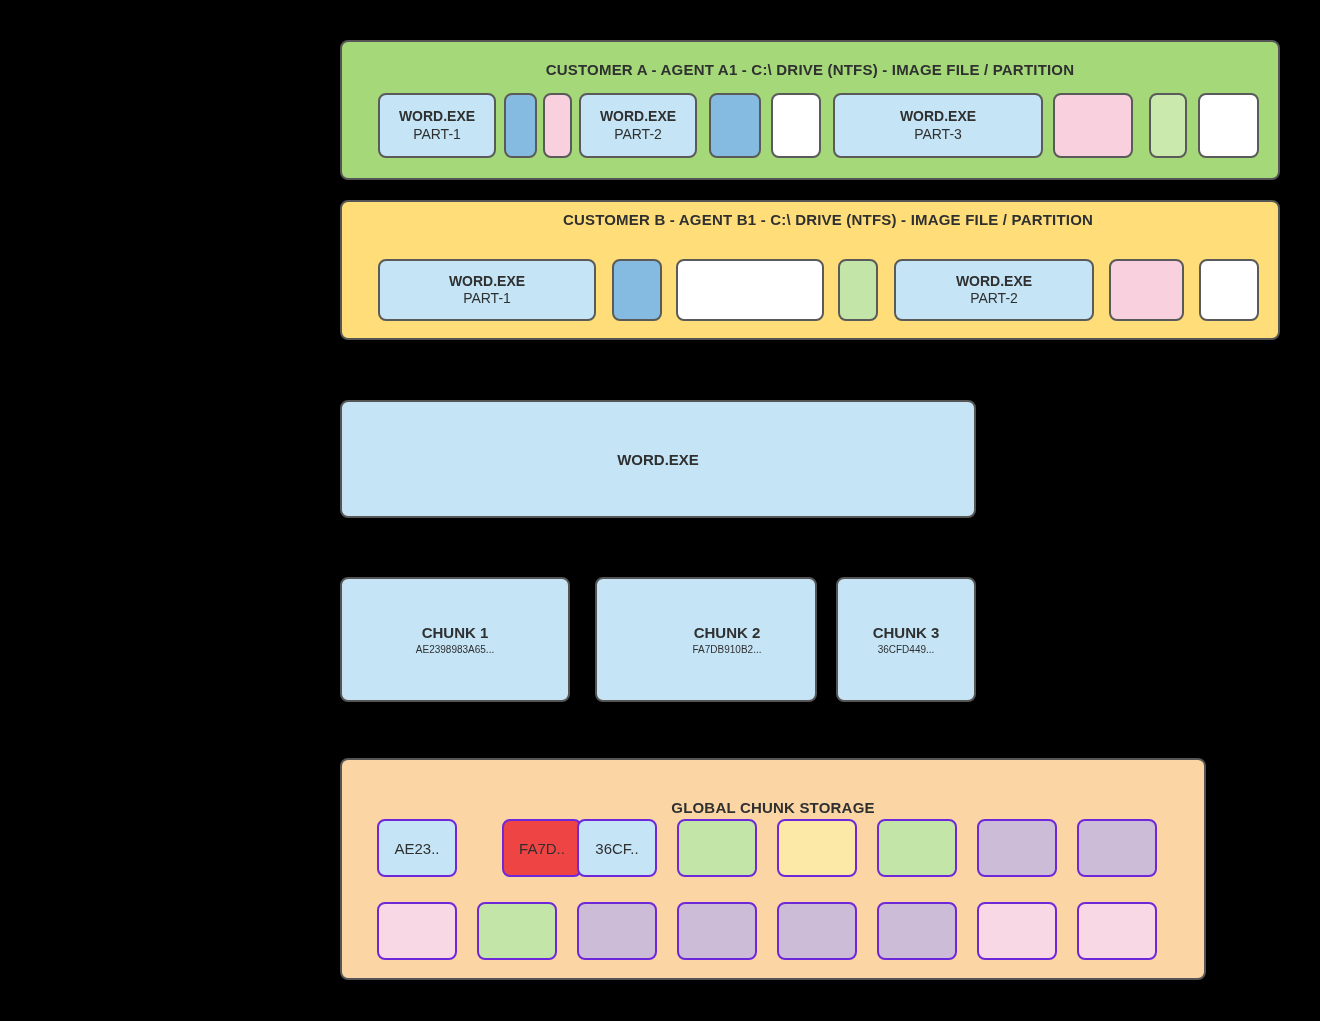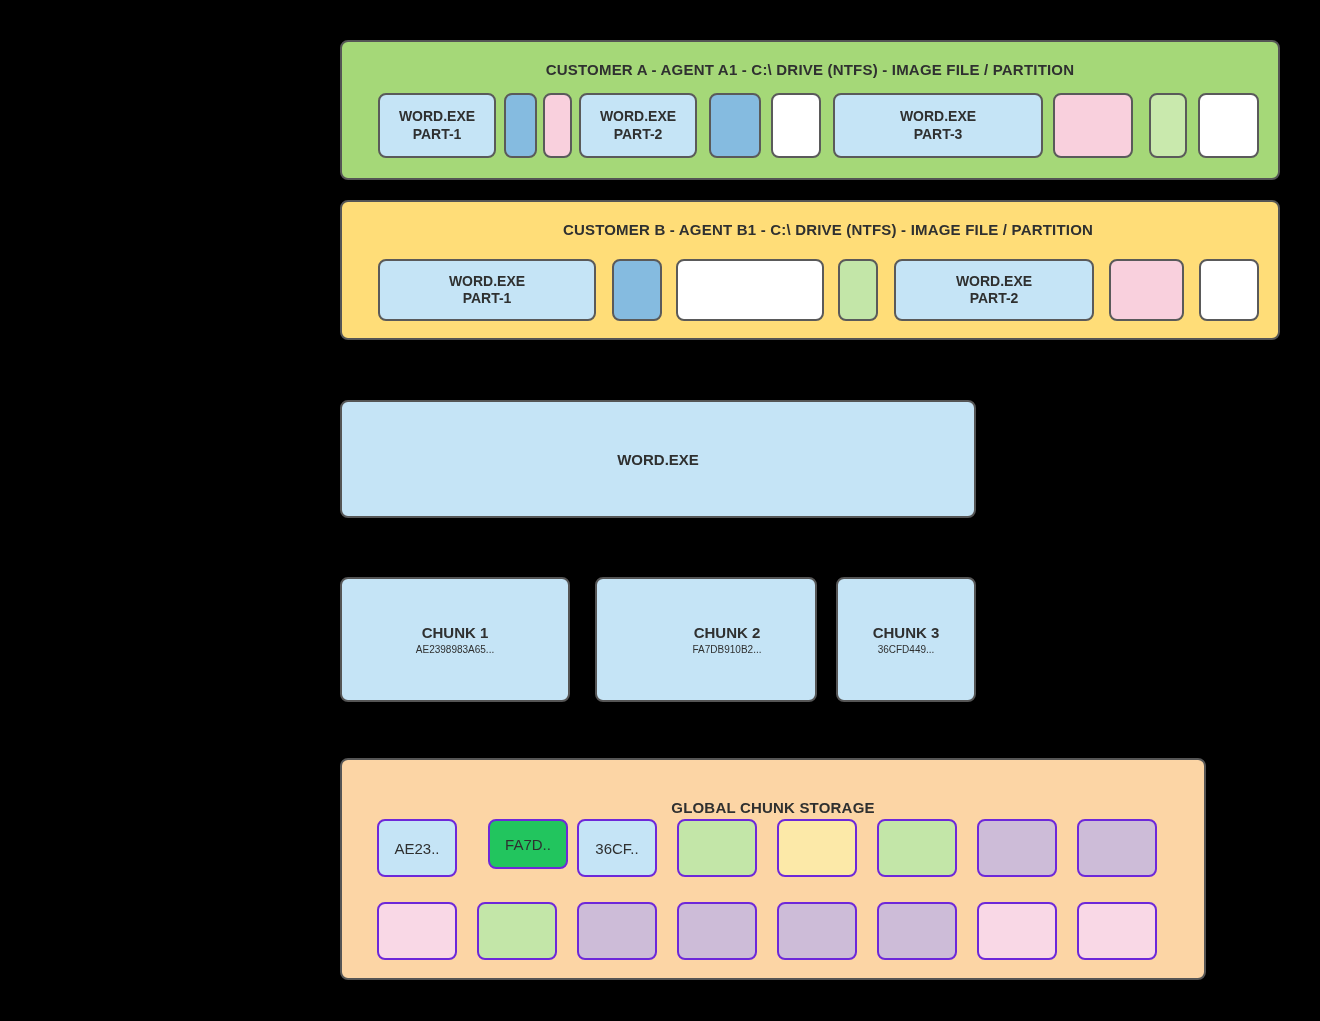--- a/index.html
+++ b/index.html
@@ -5,41 +5,41 @@
   html,body{margin:0;padding:0;background:#000;}
   body{width:1320px;height:1021px;position:relative;overflow:hidden;
        font-family:"Liberation Sans",sans-serif;color:#333333;}
   .panel{position:absolute;border:2px solid #555555;border-radius:8px;box-sizing:border-box;}
   .panel-title{position:absolute;left:0;right:0;text-align:center;
        font-size:15px;font-weight:bold;letter-spacing:.2px;color:#2f3030;}
   .blk{position:absolute;border:2px solid #5a5a5a;border-radius:8px;box-sizing:border-box;
        display:flex;flex-direction:column;align-items:center;justify-content:center;
        text-align:center;line-height:1.25;}
   .blk .l1{font-size:14px;font-weight:bold;color:#2f3030;}
-  .blk .l2{font-size:14px;font-weight:bold;color:#2f3030;}
+  .blk .l2{font-size:14px;font-weight:normal;color:#2f3030;}
   .bigbox{position:absolute;border:2px solid #555555;border-radius:8px;box-sizing:border-box;
        display:flex;align-items:center;justify-content:center;}
   .bigbox .lbl{font-size:15px;font-weight:bold;color:#2f3030;}
   .chunkbox{position:absolute;border:2px solid #555555;border-radius:8px;box-sizing:border-box;
        display:flex;flex-direction:column;align-items:center;justify-content:center;}
   .chunkbox .ct{font-size:15px;font-weight:bold;color:#2f3030;}
   .chunkbox .ch{font-size:10px;font-weight:normal;color:#2f3030;margin-top:3px;}
   .scell{position:absolute;border:2px solid #6d28d9;border-radius:8px;box-sizing:border-box;
        display:flex;align-items:center;justify-content:center;}
   .scell .sl{font-size:15px;color:#2f3030;}
 </style>
 </head>
 <body>
 
 <div class="panel" id="panel-a" style="left: 340px; top: 40px; width: 940px; height: 140px; background: rgb(165, 216, 120);">
   <div class="panel-title" style="top:19px;">CUSTOMER A - AGENT A1 - C:\ DRIVE (NTFS) - IMAGE FILE / PARTITION</div>
 </div>
 
 <div class="panel" id="panel-b" style="left: 340px; top: 200px; width: 940px; height: 140px; background: rgb(255, 221, 120);">
-  <div class="panel-title" style="top:19px;margin-left:36px;">CUSTOMER B - AGENT B1 - C:\ DRIVE (NTFS) - IMAGE FILE / PARTITION</div>
+  <div class="panel-title" style="top:9px;margin-left:36px;">CUSTOMER B - AGENT B1 - C:\ DRIVE (NTFS) - IMAGE FILE / PARTITION</div>
 </div>
 
 <div class="bigbox" id="word-file-box" style="left: 340px; top: 400px; width: 636px; height: 118px; background: rgb(197, 228, 246);">
   <span class="lbl">WORD.EXE</span>
 </div>
 
 <div id="chunk-row">
     <div class="chunkbox" style="left: 340px; top: 577px; width: 230px; height: 125px; background: rgb(197, 228, 246); text-align: right;">
       <span class="ct">CHUNK 1</span>
       <span class="ch">AE2398983A65...</span>
@@ -86,21 +86,21 @@
 <div class="blk" style="left: 838px; top: 259px; width: 40px; height: 62px; background: rgb(195, 230, 168);"></div>
 <div class="blk" style="left: 894px; top: 259px; width: 200px; height: 62px; background: rgb(197, 228, 246);">
     <span class="l1">WORD.EXE</span>
     <span class="l2">PART-2</span>
   </div>
 <div class="blk" style="left: 1109px; top: 259px; width: 75px; height: 62px; background: rgb(249, 208, 221);"></div>
 <div class="blk" style="left: 1199px; top: 259px; width: 60px; height: 62px; background: rgb(255, 255, 255);"></div>
 <div class="scell" style="left: 377px; top: 819px; width: 80px; height: 58px; background: rgb(197, 228, 246);">
     <span class="sl">AE23..</span>
   </div>
-<div class="scell" style="left: 488px; top: 819px; width: 80px; height: 50px; background: #22c55e;">
+<div class="scell" style="left: 502px; top: 819px; width: 80px; height: 58px; background: #ef4444;">
     <span class="sl">FA7D..</span>
   </div>
 <div class="scell" style="left: 577px; top: 819px; width: 80px; height: 58px; background: rgb(197, 228, 246);">
     <span class="sl">36CF..</span>
   </div>
 <div class="scell" style="left: 677px; top: 819px; width: 80px; height: 58px; background: rgb(195, 230, 168);"></div>
 <div class="scell" style="left: 777px; top: 819px; width: 80px; height: 58px; background: rgb(252, 233, 168);"></div>
 <div class="scell" style="left: 877px; top: 819px; width: 80px; height: 58px; background: rgb(195, 230, 168);"></div>
 <div class="scell" style="left: 977px; top: 819px; width: 80px; height: 58px; background: rgb(205, 188, 216);"></div>
 <div class="scell" style="left: 1077px; top: 819px; width: 80px; height: 58px; background: rgb(205, 188, 216);"></div>

